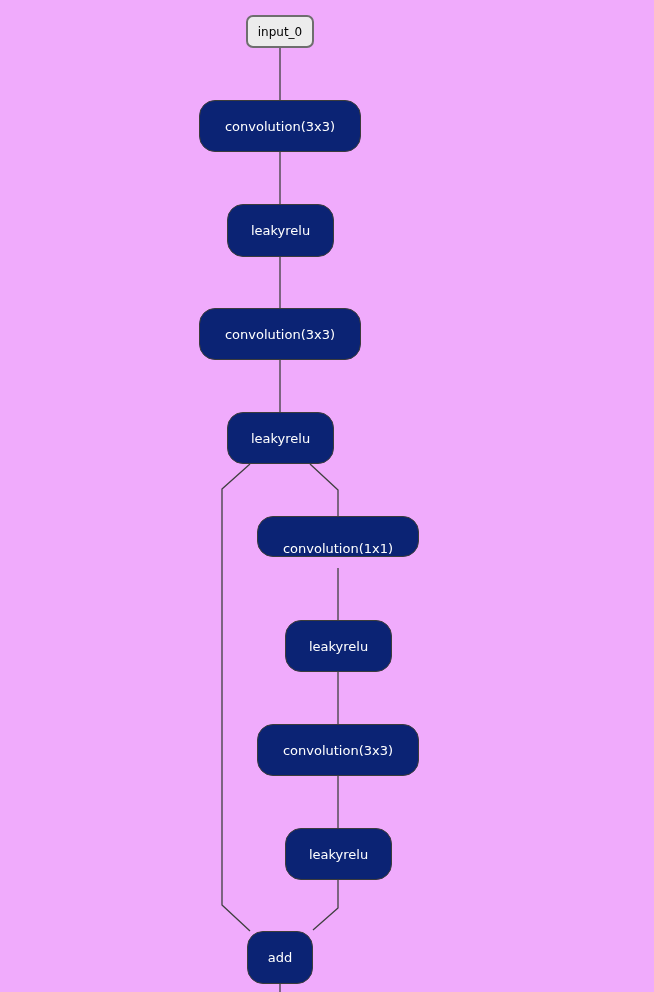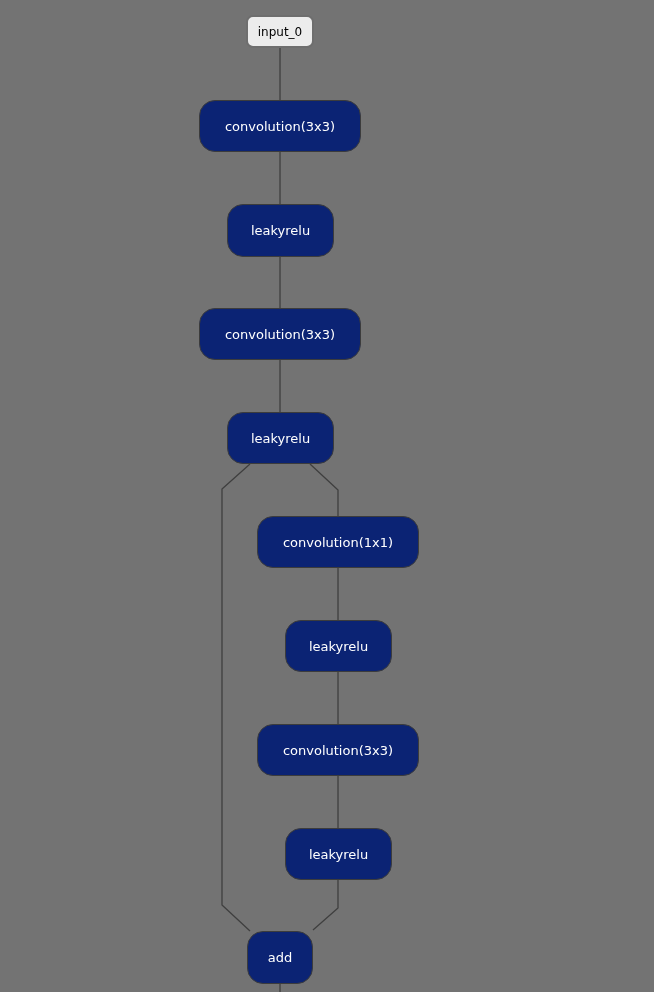--- a/index.html
+++ b/index.html
@@ -4,21 +4,21 @@
 <style>
   html, body {
     margin: 0;
     padding: 0;
     background: #ffffff;
   }
   .canvas {
     position: relative;
     width: 654px;
     height: 992px;
-    background: #737373;
+    background: #f0abfc;
     overflow: hidden;
     font-family: "DejaVu Sans", "Liberation Sans", sans-serif;
   }
   svg.edges {
     position: absolute;
     left: 0;
     top: 0;
     width: 654px;
     height: 992px;
   }
@@ -85,21 +85,21 @@
   </div>
 
   <div class="node op" style="left:199px; top:308px; width:162px; height:52px;">
     <span>convolution(3x3)</span>
   </div>
 
   <div class="node op" style="left:227px; top:412px; width:107px; height:52px;">
     <span>leakyrelu</span>
   </div>
 
-  <div class="node op" style="left:257px; top:516px; width:162px; height:52px;">
+  <div class="node op" style="left:257px; top:516px; width:162px; height:41px;align-items:flex-end;">
     <span>convolution(1x1)</span>
   </div>
 
   <div class="node op" style="left:285px; top:620px; width:107px; height:52px;">
     <span>leakyrelu</span>
   </div>
 
   <div class="node op" style="left:257px; top:724px; width:162px; height:52px;">
     <span>convolution(3x3)</span>
   </div>

